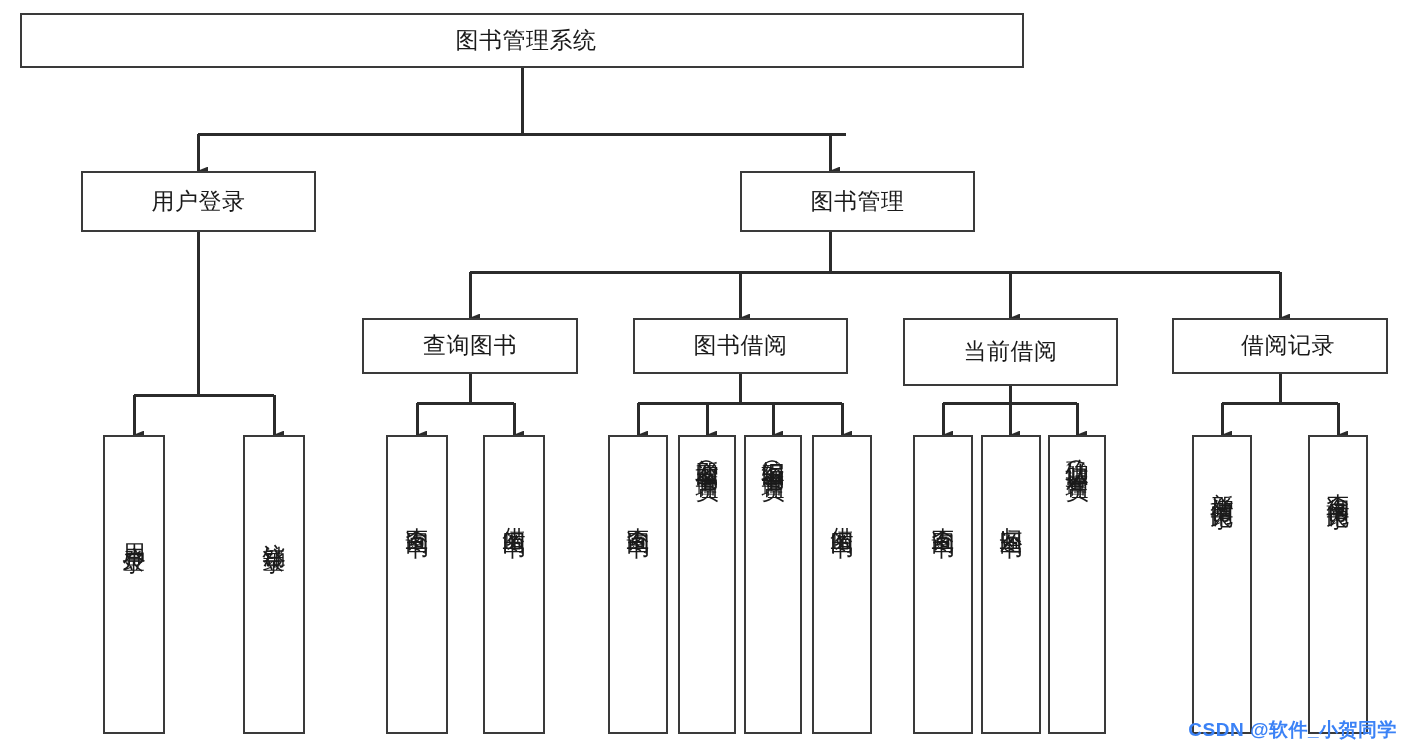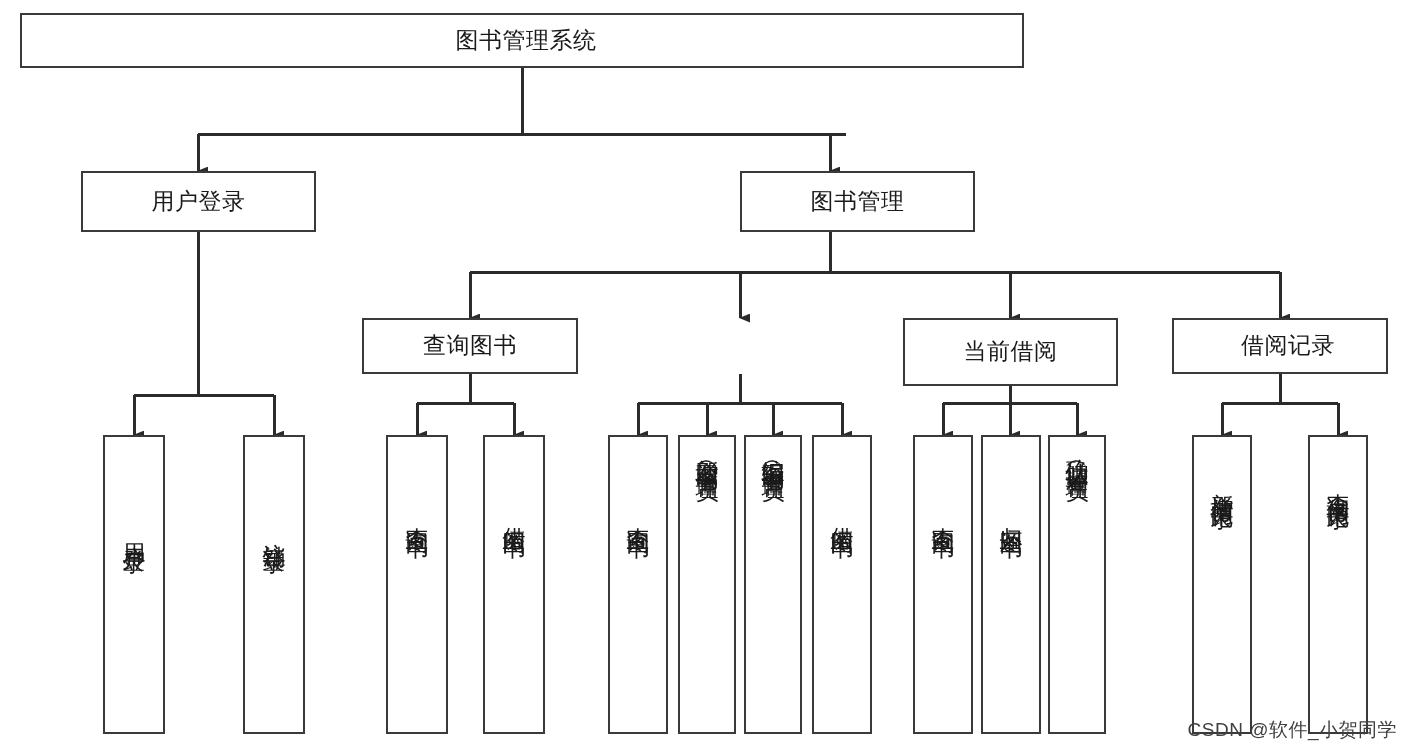--- a/index.html
+++ b/index.html
@@ -68,23 +68,24 @@
     max-height: 288px;
   }
   .node.leaf.tall-text .node-label {
     max-height: 290px;
   }
   #watermark {
     position: absolute;
     right: 8px;
     bottom: 4px;
     font-size: 19px;
-    color: #404040;
+    color: #3b82f6;
     white-space: nowrap;
     letter-spacing: 0.5px;
+    font-weight: bold;
   }
 </style>
 </head>
 <body>
 
 <div id="diagram-root">
 
   <svg id="edge-layer" viewBox="0 0 1405 747" xmlns="http://www.w3.org/2000/svg">
     <defs>
       <marker id="arrowhead" markerWidth="9" markerHeight="11" refX="4.5" refY="10.2" orient="auto" markerUnits="userSpaceOnUse">
@@ -142,20 +143,23 @@
   <div class="node horiz" style="left:81px; top:171px; width:235px; height:61px;">
     <span class="node-label">用户登录</span>
   </div>
   <div class="node horiz" style="left:712px; top:171px; width:235px; height:61px;margin-left:28px;">
     <span class="node-label">图书管理</span>
   </div>
 
   <div class="node horiz" style="left:362px; top:318px; width:216px; height:56px;">
     <span class="node-label">查询图书</span>
   </div>
+  <div class="node horiz" style="left:633px; top:318px; width:215px; height:56px;">
+    <span class="node-label">图书借阅</span>
+  </div>
   <div class="node horiz" style="left:903px; top:318px; width:215px; height:68px;">
     <span class="node-label">当前借阅</span>
   </div>
   <div class="node horiz" style="left:1172px; top:318px; width:216px; height:56px;padding-left:16px;">
     <span class="node-label">借阅记录</span>
   </div>
 
   <div class="node leaf" style="left:103px; top:435px; width:62px; height:299px; padding-top:88px;">
     <span class="node-label">用户登录</span>
   </div>

